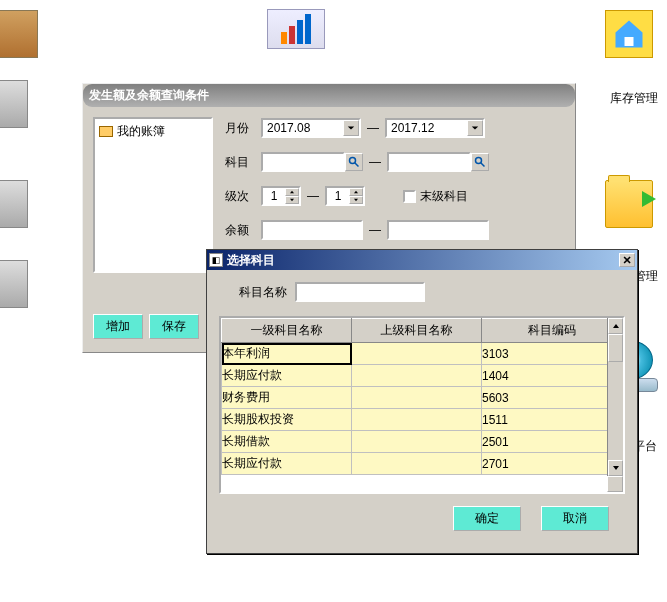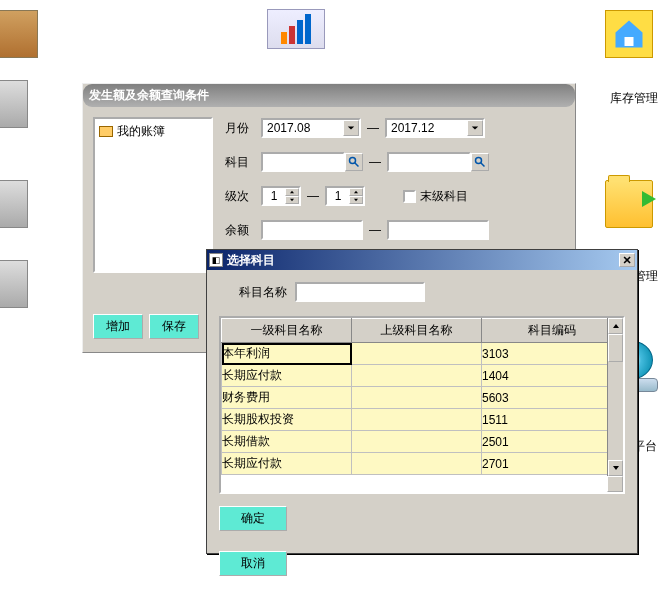--- a/index.html
+++ b/index.html
@@ -74,21 +74,21 @@
 .grid { width:100%; border-collapse:collapse; table-layout:fixed; }
 .grid th { background:#d4d0c8; border:1px solid #888; border-top-color:#fff; border-left-color:#fff; padding:3px 6px; text-align:center; font-weight:normal; height:22px;margin-left:48px; }
 .grid td { border:1px solid #c0c0c0; padding:2px 0; height:18px; background:#fef9c3; }
 .grid tr.sel td:first-child { outline:2px solid #000; outline-offset:-2px; }
 .vscroll { position:absolute; right:0; top:0; width:16px; height:100%; background:#d4d0c8; border-left:1px solid #888; }
 .vscroll .vsbtn { height:16px; background:#d4d0c8; border:1px outset #fff; display:flex; align-items:center; justify-content:center;}
 .vscroll .thumb { position:absolute; top:16px; left:0; right:0; height:28px; background:#d4d0c8; border:1px outset #fff;}
 .vscroll .vsbtn.bottom { position:absolute; bottom:16px; left:0; right:0;}
 .hscroll-spacer { position:absolute; bottom:0; right:0; width:16px; height:16px; background:#d4d0c8; border:1px outset #fff;}
 
-.child-btn-row { display:flex; justify-content:flex-end; gap:20px; margin-top:12px; padding-right:16px;flex-direction:column; }
+.child-btn-row { display:flex; justify-content:flex-end; gap:20px; margin-top:12px; padding-right:16px; }
 .child-btn { width:68px; text-align:center; }
 </style>
 </head>
 <body>
 
 <div class="desktop-icon box-icon" style="left:-10px; top:10px;"></div>
 <div class="desktop-icon gray-icon" style="left:-20px; top:80px;"></div>
 <div class="desktop-icon gray-icon" style="left:-20px; top:180px;"></div>
 <div class="desktop-icon gray-icon" style="left:-20px; top:260px;"></div>
 

